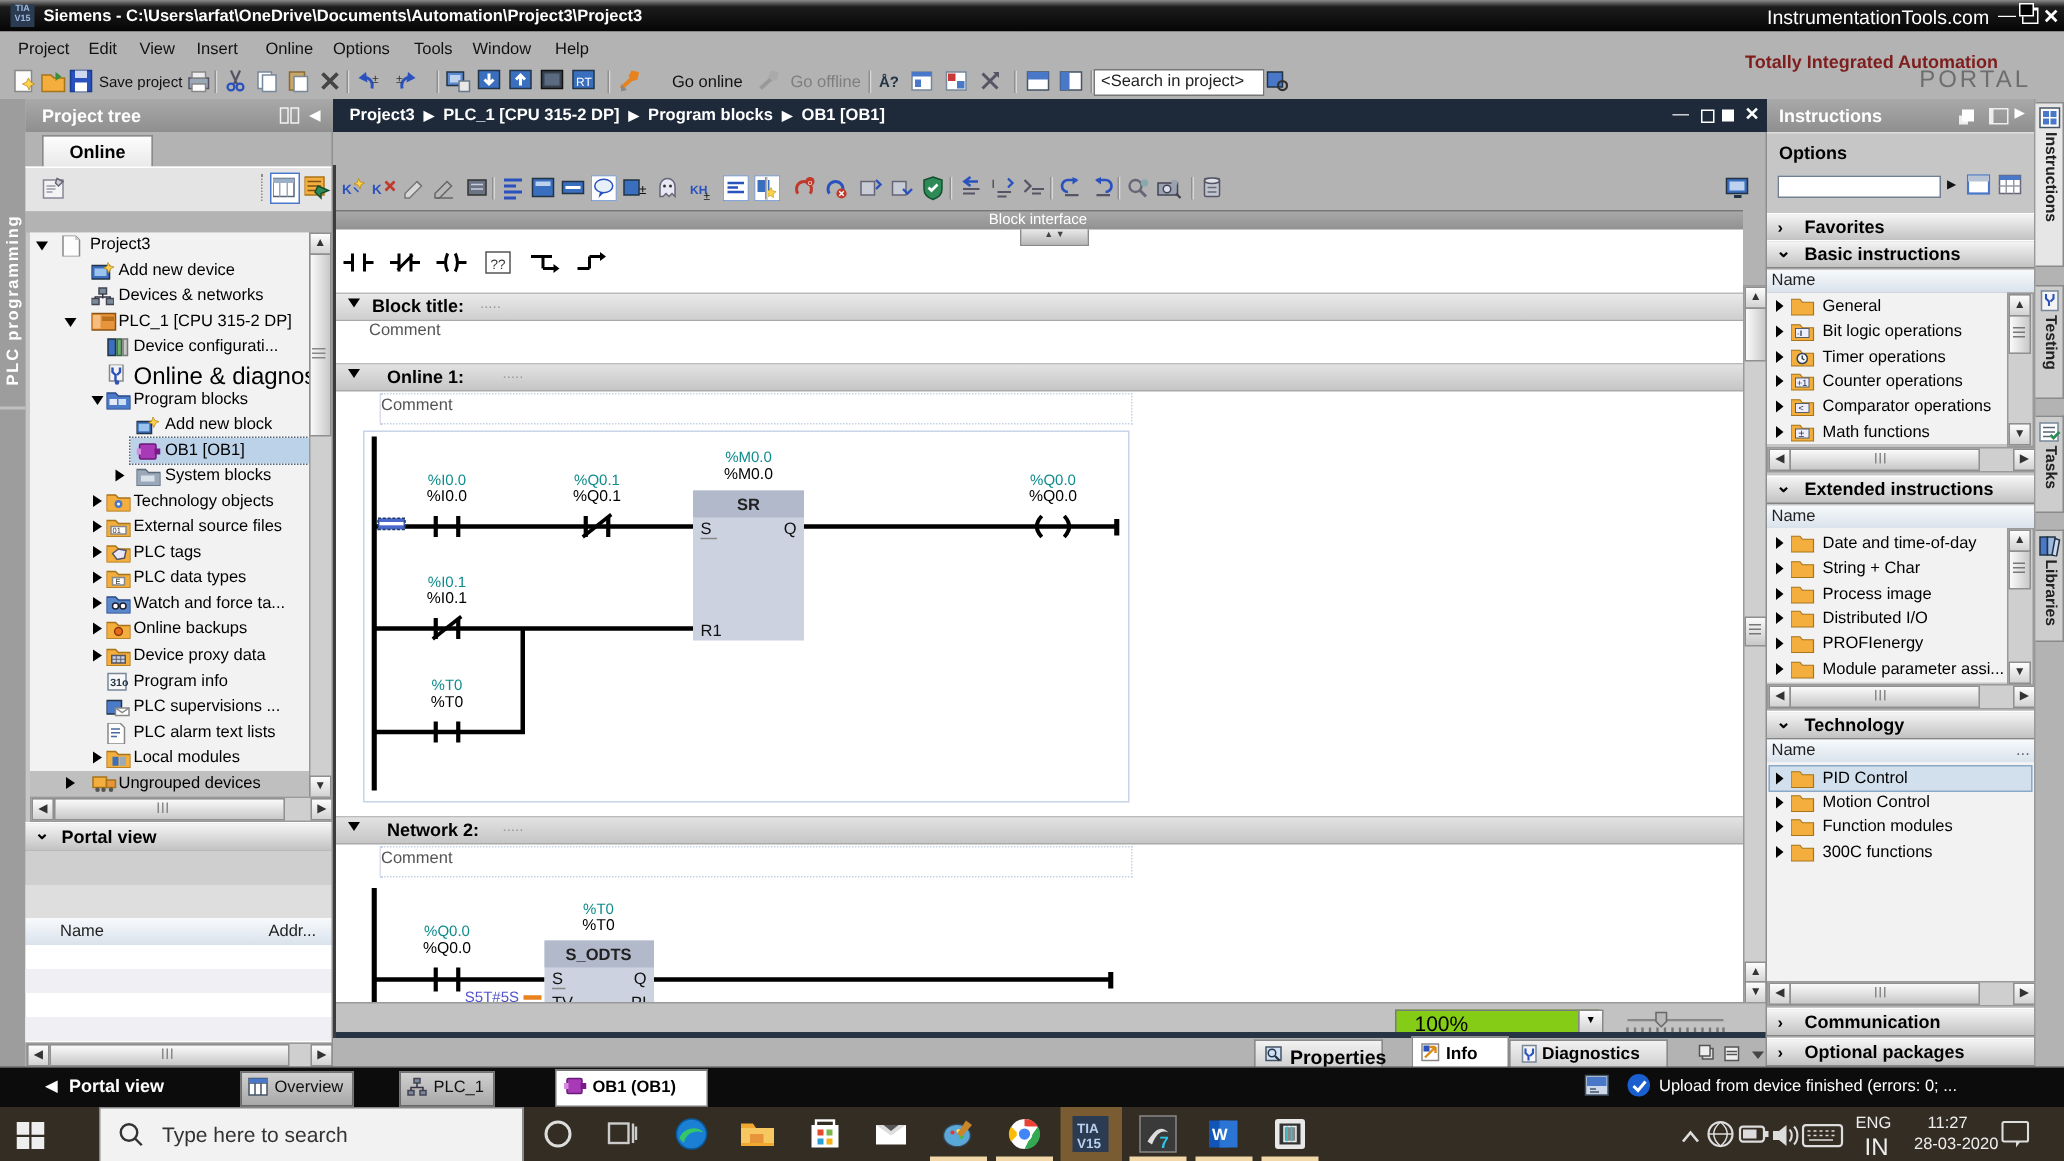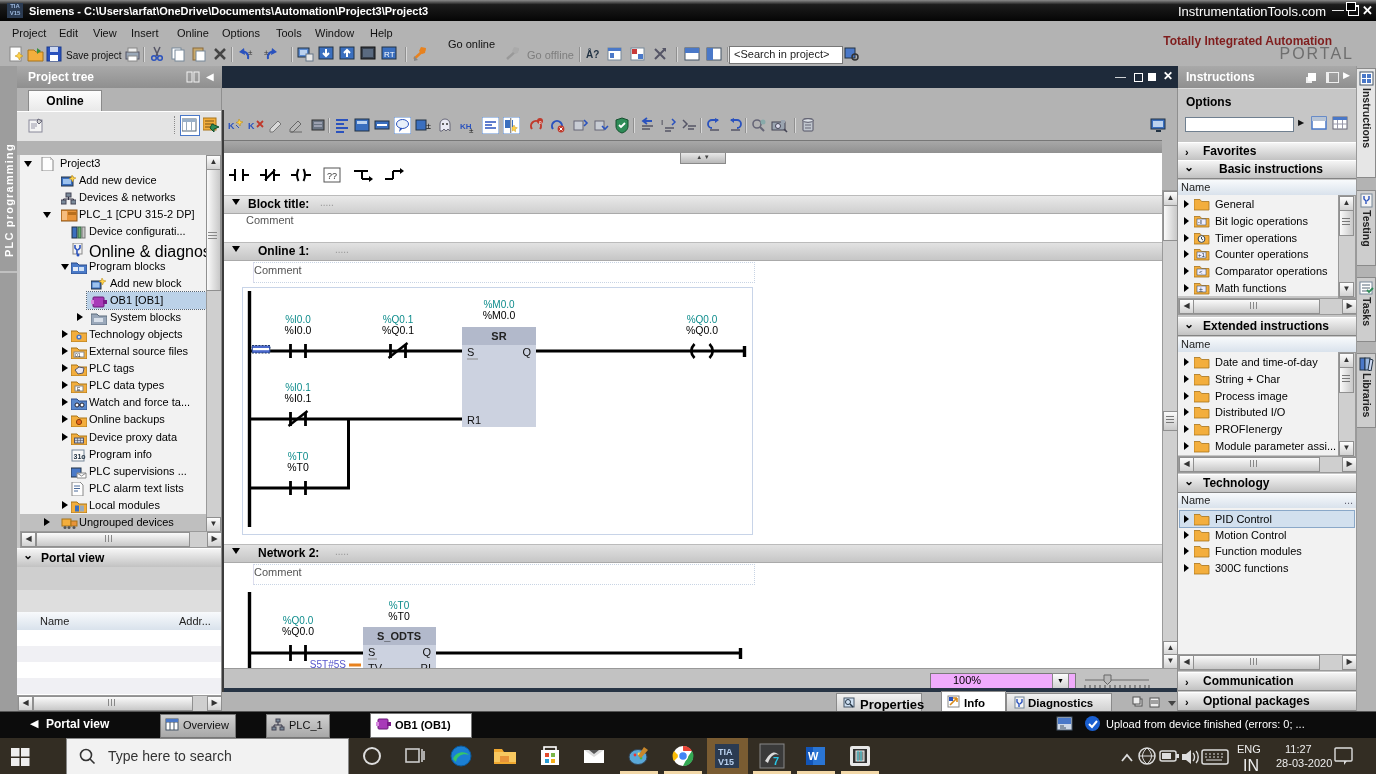--- a/index.html
+++ b/index.html
@@ -133,21 +133,21 @@
   </svg>
 <svg class="abs" style="left:706px;top:46px" width="17" height="17">
     <rect x="1" y="2" width="14" height="12" fill="#fff" stroke="#456"></rect>
     <rect x="1" y="2" width="6" height="12" fill="#4a78c8"></rect>
   </svg>
 <svg class="abs" style="left:844px;top:46px" width="17" height="17">
     <rect x="1" y="2" width="10" height="10" fill="#4a78c8" stroke="#234"></rect>
     <circle cx="11" cy="11" r="3" fill="none" stroke="#333" stroke-width="1.5"></circle>
   </svg>
 <div class="abs" style="left:66px;top:50px;color:#111;font-size:10px">Save project</div>
-<div class="abs t11" style="left:448px;top:38px;color:#111">Go online</div>
+<div class="abs t11" style="left:448px;top:49px;color:#111">Go online</div>
 <div class="abs t11" style="left:527px;top:49px;color:#7e7e7e">Go offline</div>
 <div class="abs" style="left:143px;top:47px;width:1px;height:15px;background:#909090;border-right:1px solid #d8d8d8"></div>
 <div class="abs" style="left:231px;top:47px;width:1px;height:15px;background:#909090;border-right:1px solid #d8d8d8"></div>
 <div class="abs" style="left:291px;top:47px;width:1px;height:15px;background:#909090;border-right:1px solid #d8d8d8"></div>
 <div class="abs" style="left:405px;top:47px;width:1px;height:15px;background:#909090;border-right:1px solid #d8d8d8"></div>
 <div class="abs" style="left:579px;top:47px;width:1px;height:15px;background:#909090;border-right:1px solid #d8d8d8"></div>
 <div class="abs" style="left:676px;top:47px;width:1px;height:15px;background:#909090;border-right:1px solid #d8d8d8"></div>
 <div class="abs" style="left:727px;top:47px;width:1px;height:15px;background:#909090;border-right:1px solid #d8d8d8"></div>
 <div class="abs" style="left:729px;top:46px;width:108px;height:15px;background:#fff;border:1px solid #777;font-size:11px;color:#222;padding:1px 0 0 4px">&lt;Search in project&gt;</div>
 
@@ -352,20 +352,21 @@
 <div class="abs" style="left:17px;top:646px;width:205px;height:16px;background:#f0f0f4"></div>
 <div class="abs" style="left:17px;top:678px;width:205px;height:16px;background:#f0f0f4"></div>
 <div class="abs scrollh" style="left:17px;top:695px;width:205px;height:16px"></div>
 <div class="abs arrbtn" style="left:18px;top:696px;width:13px;height:13px">◀</div>
 <div class="abs arrbtn" style="left:207px;top:696px;width:13px;height:13px">▶</div>
 <div class="abs" style="left:33px;top:696px;width:158px;height:13px;background:linear-gradient(#fafafa,#c8c8c8);border:1px solid #909090"></div>
 <div class="abs" style="left:108px;top:699px;width:1px;height:7px;background:#888;box-shadow:3px 0 #888,6px 0 #888"></div>
 
 <div class="abs" style="left:222px;top:66px;width:956px;height:646px;background:#b3b3b3">
 <div class="abs" style="left:0;top:0;width:956px;height:22px;background:#1e2a3a"></div>
+<div class="abs w b" style="left:11px;top:5px;font-size:11px">Project3 &nbsp;<span style="font-size:9px">▶</span>&nbsp; PLC_1 [CPU 315-2 DP] &nbsp;<span style="font-size:9px">▶</span>&nbsp; Program blocks &nbsp;<span style="font-size:9px">▶</span>&nbsp; OB1 [OB1]</div>
 <div class="abs w" style="left:893px;top:4px;font-size:11px">—</div>
 <div class="abs" style="left:912px;top:7px;width:7px;height:7px;border:1px solid #fff"></div>
 <div class="abs" style="left:926px;top:7px;width:8px;height:8px;background:#fff"></div>
 <div class="abs w" style="left:941px;top:3px;font-size:12px;font-weight:bold">✕</div>
 <svg class="abs" style="left:6px;top:51px" width="17" height="17">
       <text x="0" y="12" font-size="9" fill="#2a52be" font-weight="bold">K</text>
       <path d="M11 2l1.2 2.3L15 5l-2.3 1.2-.7 2.8-1.2-2.6L8 5.6l2.3-1z" fill="#ffd24a" stroke="#b8860b" stroke-width=".5"></path>
       <path d="M8 8l3 3" stroke="#2a52be"></path>
     </svg>
 <svg class="abs" style="left:26px;top:51px" width="17" height="17">
@@ -488,20 +489,21 @@
       <rect x="3" y="4" width="10" height="6" fill="#bcd2ee"></rect>
       <path d="M6 14h5" stroke="#234" stroke-width="2"></path>
     </svg>
 <div class="abs" style="left:106px;top:52px;width:1px;height:15px;background:#909090;border-right:1px solid #d8d8d8"></div>
 <div class="abs" style="left:288px;top:52px;width:1px;height:15px;background:#909090;border-right:1px solid #d8d8d8"></div>
 <div class="abs" style="left:411px;top:52px;width:1px;height:15px;background:#909090;border-right:1px solid #d8d8d8"></div>
 <div class="abs" style="left:478px;top:52px;width:1px;height:15px;background:#909090;border-right:1px solid #d8d8d8"></div>
 <div class="abs" style="left:523px;top:52px;width:1px;height:15px;background:#909090;border-right:1px solid #d8d8d8"></div>
 <div class="abs" style="left:572px;top:52px;width:1px;height:15px;background:#909090;border-right:1px solid #d8d8d8"></div>
 <div class="abs" style="left:0;top:74px;width:940px;height:13px;background:linear-gradient(#a8a8a8,#8f8f8f);border-top:1px solid #777"></div>
+<div class="abs w" style="left:0;top:75px;width:940px;text-align:center;font-size:10px">Block interface</div>
 <div class="abs" style="left:0;top:87px;width:940px;height:581px;background:#fff"></div>
 <div class="abs" style="left:458px;top:87px;width:44px;height:10px;background:linear-gradient(#e8e8e8,#b8b8b8);border:1px solid #8a8a8a;border-top:none;font-size:6px;color:#444;text-align:center;line-height:9px">▲ ▼</div>
 <div class="abs" style="left:6px;top:100px;width:24px;height:20px"><svg width="22" height="18">
         <path d="M1 9h6M15 9h6M7 3v12M15 3v12" stroke="#000" stroke-width="2" fill="none"></path>
       </svg></div>
 <div class="abs" style="left:37px;top:100px;width:24px;height:20px"><svg width="22" height="18">
         <path d="M1 9h6M15 9h6M7 3v12M15 3v12M6 14L16 4" stroke="#000" stroke-width="2" fill="none"></path>
       </svg></div>
 <div class="abs" style="left:68px;top:100px;width:24px;height:20px"><svg width="22" height="18">
         <path d="M1 9h5M16 9h5" stroke="#000" stroke-width="2"></path>
@@ -594,21 +596,21 @@
 <text x="189" y="84" font-size="11" fill="#111" text-anchor="end">PI</text>
 </svg>
 <div class="abs scrollh" style="left:940px;top:124px;width:16px;height:478px"></div>
 <div class="abs arrbtn" style="left:941px;top:125px;width:13px;height:13px">▲</div>
 <div class="abs" style="left:941px;top:139px;width:13px;height:34px;background:linear-gradient(90deg,#fafafa,#c8c8c8);border:1px solid #909090"></div>
 <div class="abs" style="left:941px;top:345px;width:13px;height:18px;background:linear-gradient(#fafafa,#c8c8c8);border:1px solid #909090"></div>
 <div class="abs" style="left:944px;top:350px;width:8px;height:1px;background:#777;box-shadow:0 3px #777,0 6px #777"></div>
 <div class="abs arrbtn" style="left:941px;top:575px;width:13px;height:13px">▲</div>
 <div class="abs arrbtn" style="left:941px;top:588px;width:13px;height:13px">▼</div>
 <div class="abs" style="left:0;top:602px;width:956px;height:24px;background:#c2c2c2;border-top:1px solid #999"></div>
-<div class="abs" style="left:708px;top:607px;width:122px;height:14px;background:#f0abfc;border:1px solid #7a7a7a;font-size:11px;padding-left:22px">100%</div>
+<div class="abs" style="left:708px;top:607px;width:122px;height:14px;background:#84cc16;border:1px solid #7a7a7a;font-size:14px;padding-left:12px">100%</div>
 <div class="abs" style="left:830px;top:607px;width:15px;height:15px;background:linear-gradient(#fdfdfd,#cfcfcf);border:1px solid #888;text-align:center;font-size:7px;line-height:13px">▼</div>
 <svg class="abs" style="left:860px;top:606px" width="70" height="18">
       <path d="M3 8h64" stroke="#888" stroke-width="1.5"></path>
       <path d="M3 16v-3M8 16v-3M13 16v-3M18 16v-3M23 16v-3M28 16v-3M33 16v-3M38 16v-3M43 16v-3M48 16v-3M53 16v-3M58 16v-3M63 16v-3M67 16v-3" stroke="#777" stroke-width="1.6"></path>
       <path d="M22 3h7v6l-3.5 3.5L22 9z" fill="#b8b8b8" stroke="#666"></path>
     </svg>
 <div class="abs" style="left:0;top:622px;width:956px;height:4px;background:#273444"></div>
     <div class="abs" style="left:0;top:626px;width:956px;height:20px;background:#b3b3b3"></div>
 <div class="abs" style="left:614px;top:627px;width:84px;height:19px;background:linear-gradient(#f2f2f2,#cdcdcd);border:1px solid #8a8a8a;border-bottom:none"></div>
 <svg class="abs" style="left:621px;top:630px" width="13" height="13">
@@ -655,21 +657,21 @@
 <svg class="abs" style="left:133px;top:50px" width="16" height="15">
       <rect x="1" y="1" width="14" height="12" fill="#fff" stroke="#4a78c8" stroke-width="1.5"></rect>
       <rect x="1" y="1" width="14" height="4" fill="#b8c4d4"></rect>
     </svg>
 <svg class="abs" style="left:154px;top:50px" width="16" height="15">
       <rect x="1" y="1" width="14" height="12" fill="#fff" stroke="#667"></rect>
       <rect x="1" y="1" width="14" height="3" fill="#4a78c8"></rect>
       <path d="M5.5 4v9M10.5 4v9M1 8h14" stroke="#99a"></path>
     </svg>
 <div class="abs band t12" style="left:0;top:76px;width:178px;height:17px;line-height:17px"><span style="position:absolute;left:7px;top:1px;font-size:11px;font-weight:bold">›</span><span style="margin-left:25px">Favorites</span></div>
-<div class="abs band t12" style="left:0;top:94px;width:178px;height:17px;line-height:17px"><span style="position:absolute;left:6px;top:-2px;font-size:12px;font-weight:bold">⌄</span><span style="margin-left:41px">Basic instructions</span></div>
+<div class="abs band t12" style="left:0;top:94px;width:178px;height:17px;line-height:17px"><span style="position:absolute;left:6px;top:-2px;font-size:12px;font-weight:bold">⌄</span><span style="margin-left:25px">Basic instructions</span></div>
 <div class="abs colhdr t11" style="left:0;top:114px;width:178px;height:15px;line-height:15px"><span style="margin-left:3px">Name</span></div>
 <div class="abs" style="left:0;top:129px;width:160px;height:101px;background:#f2f2f2"></div>
 <div class="abs" style="left:6px;top:134px;width:0;height:0;border-top:4px solid transparent;border-bottom:4px solid transparent;border-left:5px solid #000"></div>
     <svg class="abs" style="left:16px;top:131px" width="16" height="14">
       <path d="M0 2.5h6l1.6 2H15v8.5H0z" fill="#f3ae3d" stroke="#a8741a" stroke-width=".8"></path>
     </svg>
     <div class="abs t11" style="left:37px;top:132px;white-space:nowrap">General</div>
 <div class="abs" style="left:6px;top:151px;width:0;height:0;border-top:4px solid transparent;border-bottom:4px solid transparent;border-left:5px solid #000"></div>
     <svg class="abs" style="left:16px;top:148px" width="16" height="14">
       <path d="M0 2.5h6l1.6 2H15v8.5H0z" fill="#f3ae3d" stroke="#a8741a" stroke-width=".8"></path>

